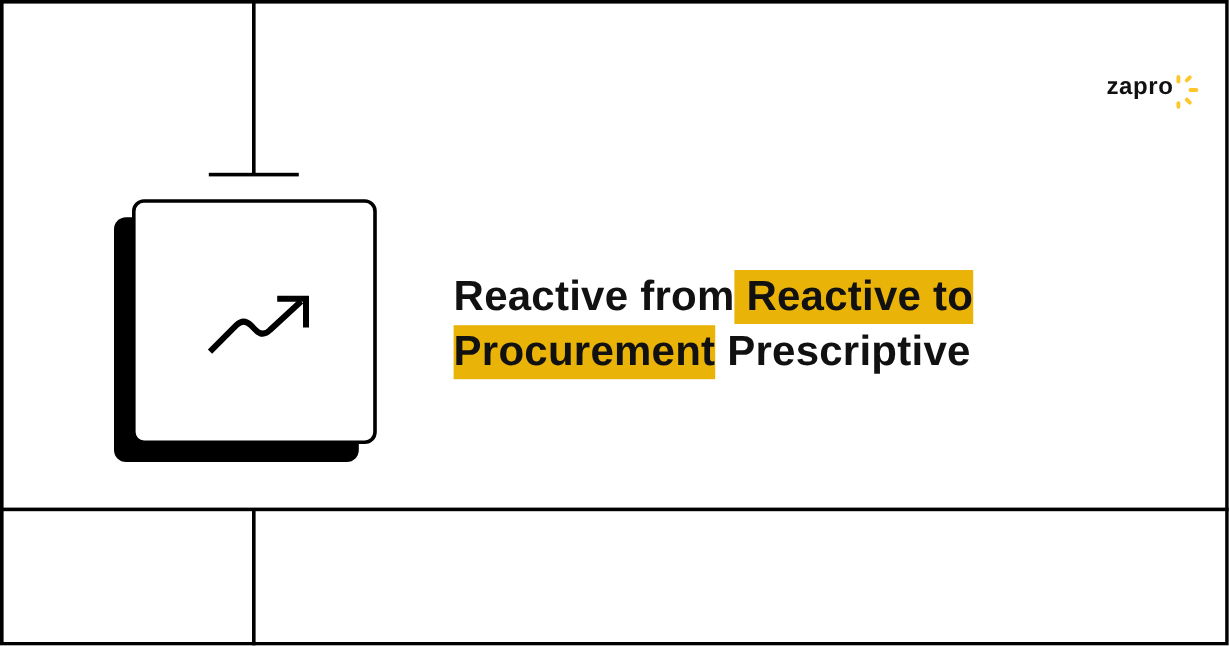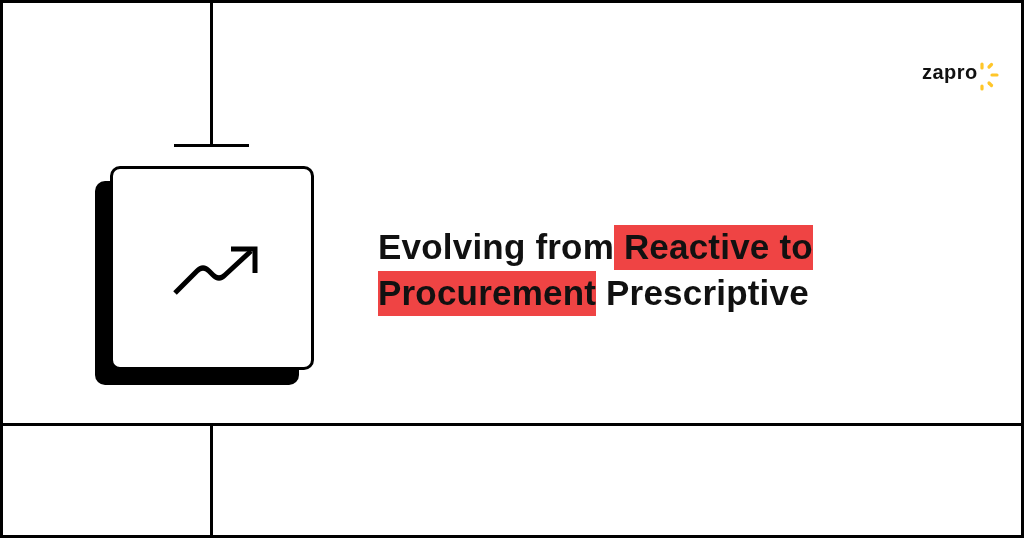--- a/index.html
+++ b/index.html
@@ -7,21 +7,21 @@
     .frame { position: absolute; left: 0; top: 0; width: 1024px; height: 538px; box-sizing: border-box; border: 3px solid #000; }
     .hline { position: absolute; left: 0; top: 423px; width: 1024px; height: 3px; background: #000; }
     .vline-top { position: absolute; left: 210px; top: 0; width: 3px; height: 146px; background: #000; }
     .vline-bottom { position: absolute; left: 210px; top: 424px; width: 3px; height: 114px; background: #000; }
     .tbar { position: absolute; left: 174px; top: 144px; width: 75px; height: 3px; background: #000; }
     .card-shadow { position: absolute; left: 95px; top: 181px; width: 204px; height: 204px; background: #000; border-radius: 10px; }
     .card { position: absolute; left: 110px; top: 166px; width: 204px; height: 204px; box-sizing: border-box; background: #fff; border: 3px solid #000; border-radius: 10px; }
     .card svg { position: absolute; left: 58px; top: 72px; }
     .headline { position: absolute; left: 378px; top: 224px; font-weight: 700; font-size: 35px; line-height: 46px; color: #111; letter-spacing: 0.2px; }
     .headline .line { display: block; white-space: nowrap; }
-    .hl { background: #ef4444; padding: 2px 0 4px 0; }
+    .hl { background: #eab308; padding: 2px 0 4px 0; }
     .logo { position: absolute; left: 922px; top: 40px; display: flex; align-items: flex-start; margin-top: 21px; }
     .logo-text { font-weight: 700; font-size: 20px; color: #111; letter-spacing: 0.5px; }
     .logo svg { margin-left: -2px; }
   </style>
 </head>
 <body>
 
 <div class="frame"></div>
 <div class="hline"></div>
 <div class="vline-top"></div>
@@ -30,21 +30,21 @@
 
 <div class="card-shadow"></div>
 <div class="card">
   <svg width="90" height="60" viewBox="0 0 90 60">
     <path d="M4 52 L26 30 Q32 24 38 30 L42 34 Q48 40 54 34 L80 10" fill="none" stroke="#000" stroke-width="5" stroke-linejoin="miter"></path>
     <path d="M60 8 L84 8 L84 32" fill="none" stroke="#000" stroke-width="5" stroke-linecap="butt" stroke-linejoin="miter"></path>
   </svg>
 </div>
 
 <div class="headline">
-  <span class="line"><span>Evolving from</span><span class="hl"> Reactive to</span></span>
+  <span class="line"><span>Reactive from</span><span class="hl"> Reactive to</span></span>
   <span class="line"><span class="hl">Procurement</span><span> Prescriptive</span></span>
 </div>
 
 <div class="logo">
   <span class="logo-text">zapro</span>
   <svg width="24" height="30" viewBox="0 0 24 30">
     <g stroke="#FFC629" stroke-width="3.2" stroke-linecap="round">
       <line x1="6" y1="3" x2="6" y2="7"></line>
       <line x1="13" y1="6" x2="15.5" y2="3.5"></line>
       <line x1="16" y1="14" x2="21" y2="14"></line>

